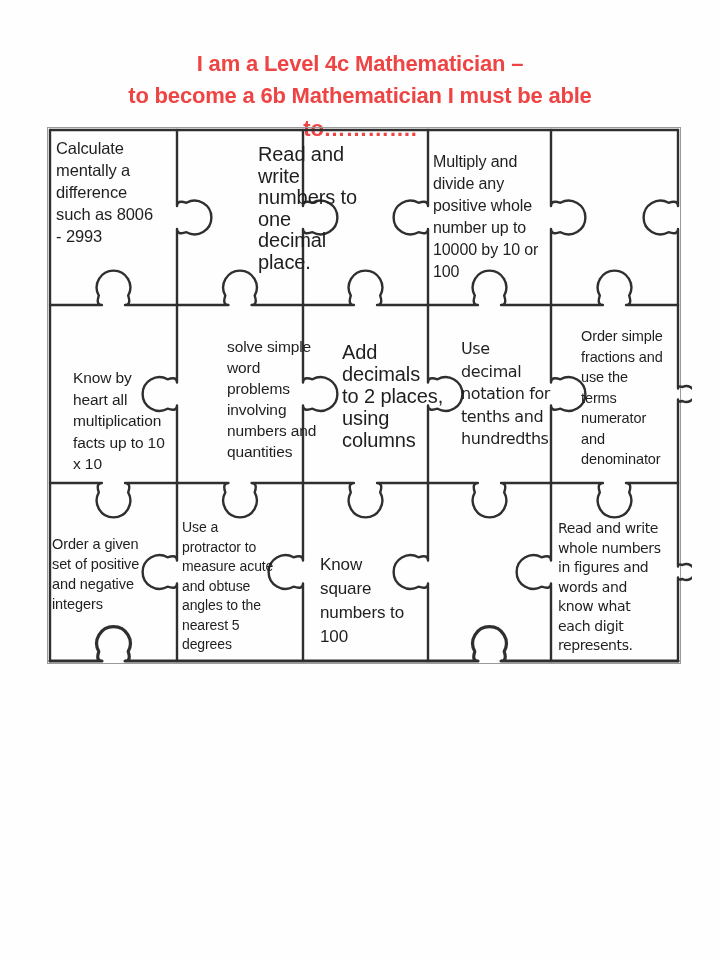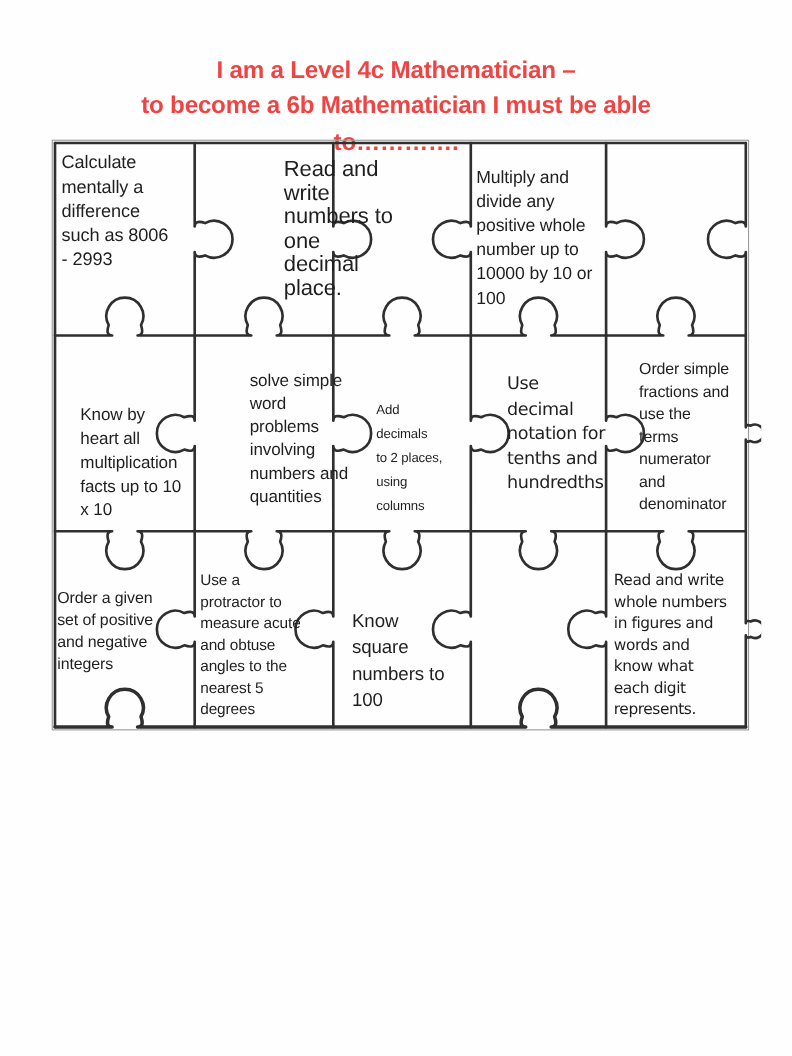--- a/index.html
+++ b/index.html
@@ -33,21 +33,21 @@
     letter-spacing:-0.1px;
   }
   
   .p0 {left:6px;  top:7px;   width:114px; font-size:16.5px; line-height:22px;}
   .p1 {left:160px;top:14px;  width:106px; font-size:20px;   line-height:21.5px;margin-left:48px;}
   .p2 {left:258px;top:10px;}
   .p3 {left:383px;top:21px;  width:120px; font-size:16px;   line-height:22px;}
   .p4 {left:506px;top:10px;}
   .p5 {left:3px;  top:237px; width:114px; font-size:15.5px; line-height:21.5px;padding-left:20px;}
   .p6 {left:140px;top:206px; width:110px; font-size:15.5px; line-height:21px;margin-left:37px;}
-  .p7 {left:292px;top:211px; width:102px; font-size:12px;   line-height:22px;margin-top:20px;}
+  .p7 {left:292px;top:211px; width:102px; font-size:20px;   line-height:22px;}
   .p8 {left:411px;top:208px; width:116px; font-size:16px;   line-height:22.5px; font-family:"DejaVu Sans", sans-serif; letter-spacing:-0.4px;}
   .p9 {left:531px;top:196px; width:100px; font-size:14.5px; line-height:20.5px;}
   .p10{left:2px;  top:404px; width:116px; font-size:14.5px; line-height:20px;}
   .p11{left:132px;top:388px; width:106px; font-size:14px;   line-height:19.5px;}
   .p12{left:270px;top:423px; width:106px; font-size:17px;   line-height:24px;}
   .p13{left:460px;top:400px;}
   .p14{left:508px;top:389px; width:122px; font-size:14px;   line-height:19.5px; font-family:"DejaVu Sans", sans-serif; letter-spacing:-0.4px;}
 </style>
 </head>
 <body>

